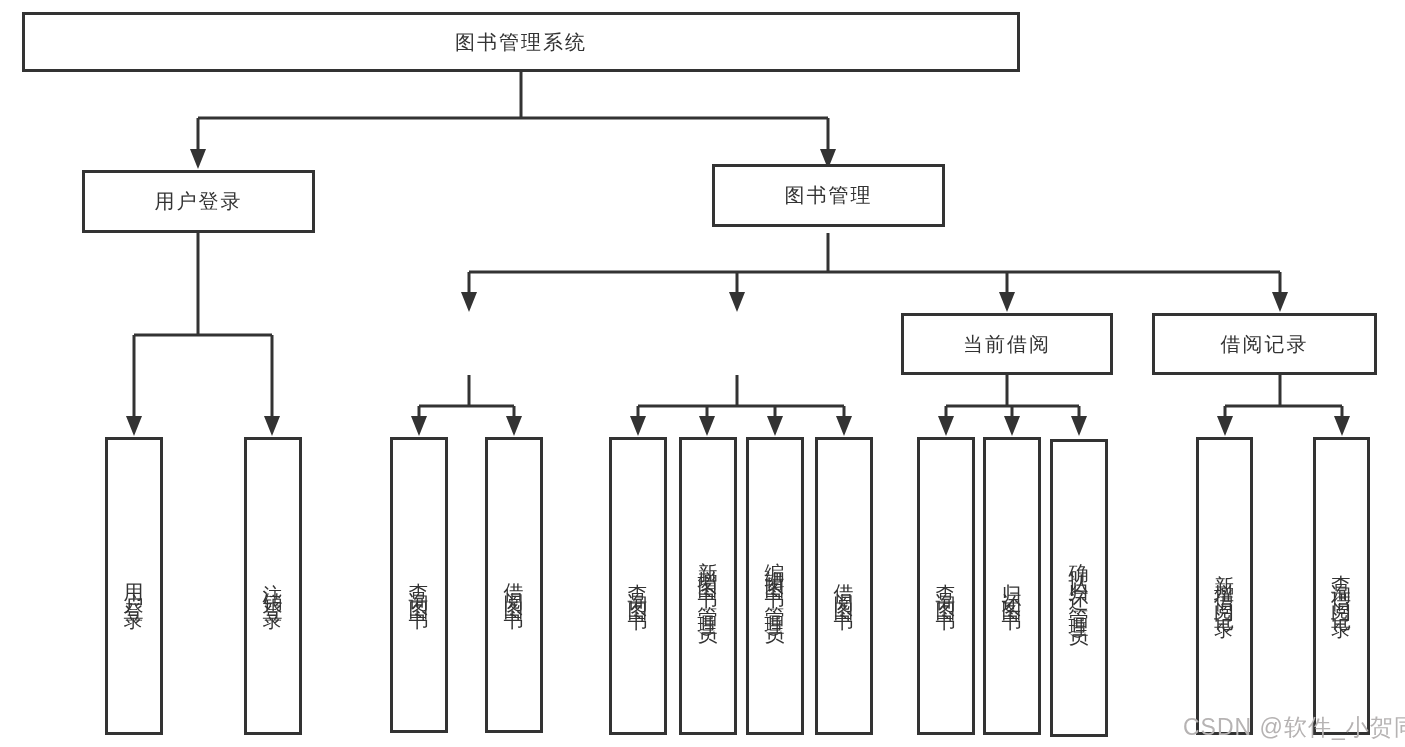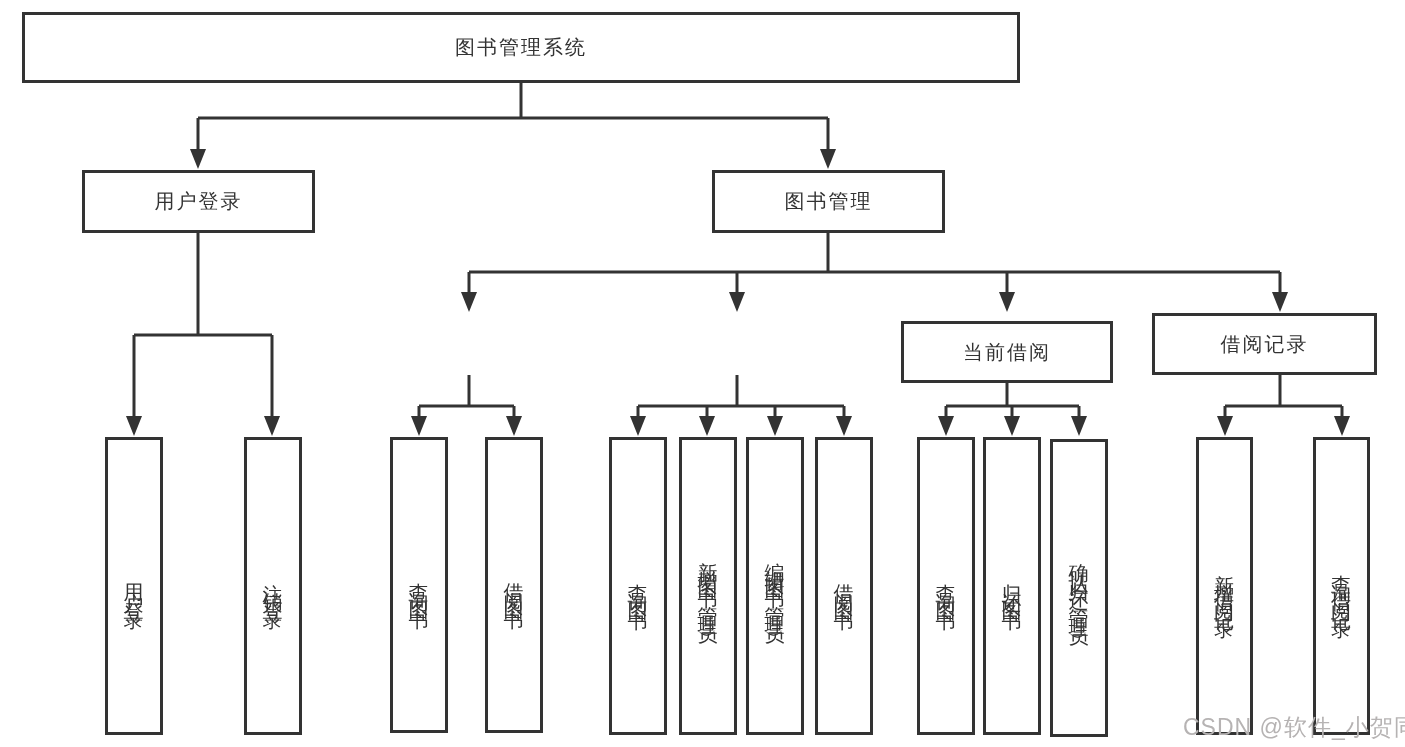--- a/index.html
+++ b/index.html
@@ -118,32 +118,32 @@
       <polygon points="767,416 783,416 775,436"></polygon>
       <polygon points="836,416 852,416 844,436"></polygon>
       <polygon points="938,416 954,416 946,436"></polygon>
       <polygon points="1004,416 1020,416 1012,436"></polygon>
       <polygon points="1071,416 1087,416 1079,436"></polygon>
       <polygon points="1217,416 1233,416 1225,436"></polygon>
       <polygon points="1334,416 1350,416 1342,436"></polygon>
     </g>
   </svg>
 
-  <div class="box hbox" style="left:22px;top:12px;width:998px;height:71px">
+  <div class="box hbox" style="left:22px;top:12px;width:998px;height:60px">
     <span>图书管理系统</span>
   </div>
 
   <div class="box hbox" style="left:82px;top:170px;width:233px;height:63px">
     <span>用户登录</span>
   </div>
-  <div class="box hbox" style="left:712px;top:170px;width:233px;height:63px">
+  <div class="box hbox" style="left:712px;top:164px;width:233px;height:63px">
     <span>图书管理</span>
   </div>
 
-  <div class="box hbox" style="left:901px;top:321px;width:212px;height:62px">
+  <div class="box hbox" style="left:901px;top:313px;width:212px;height:62px">
     <span>当前借阅</span>
   </div>
   <div class="box hbox" style="left:1152px;top:313px;width:225px;height:62px">
     <span>借阅记录</span>
   </div>
 
   <div class="box vbox" style="left:105px;top:437px;width:58px;height:298px">
     <span>用户登录</span>
   </div>
   <div class="box vbox" style="left:244px;top:437px;width:58px;height:298px">

